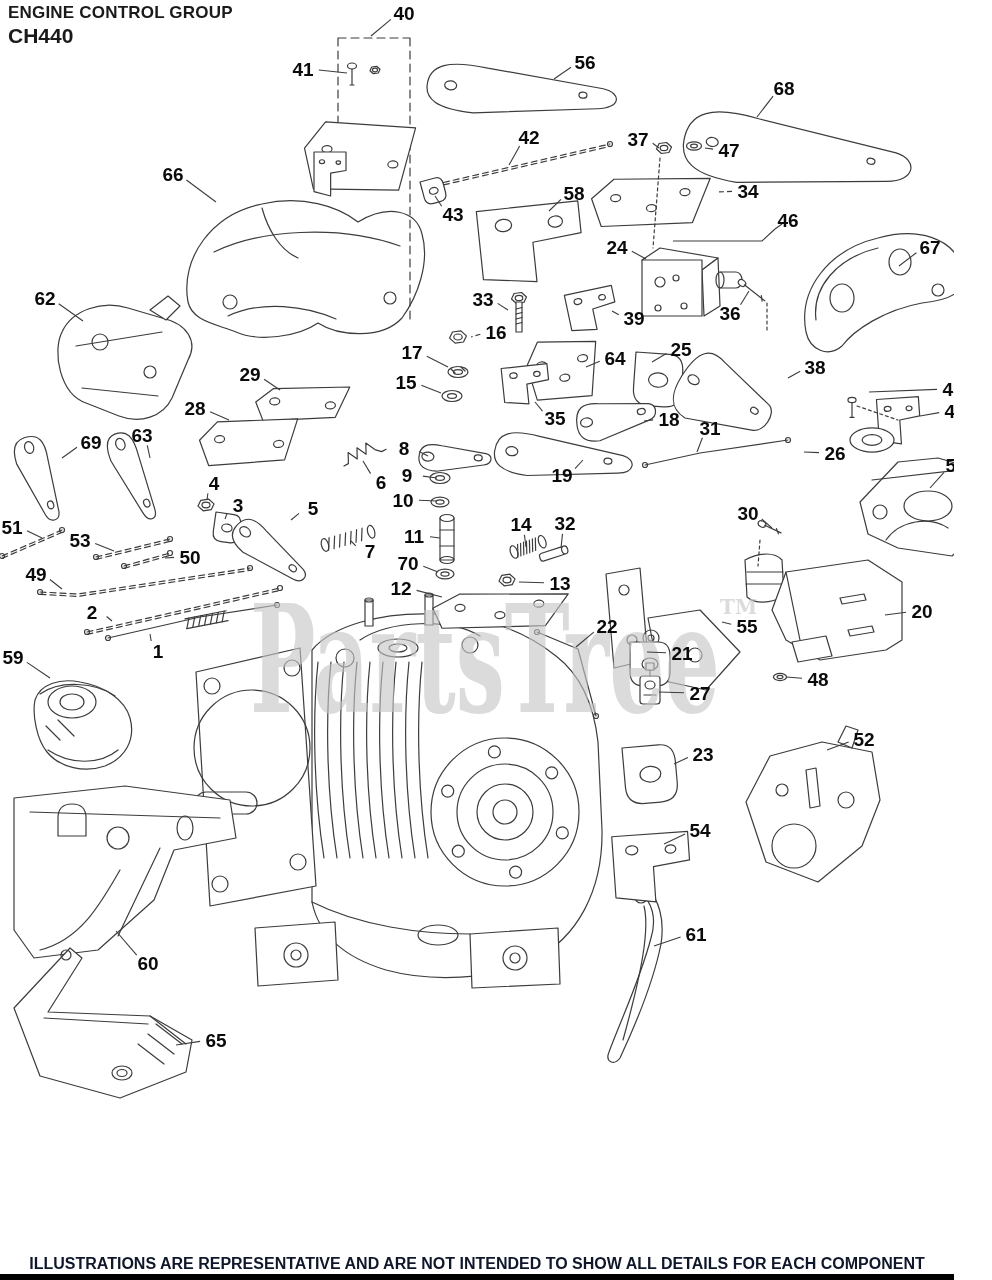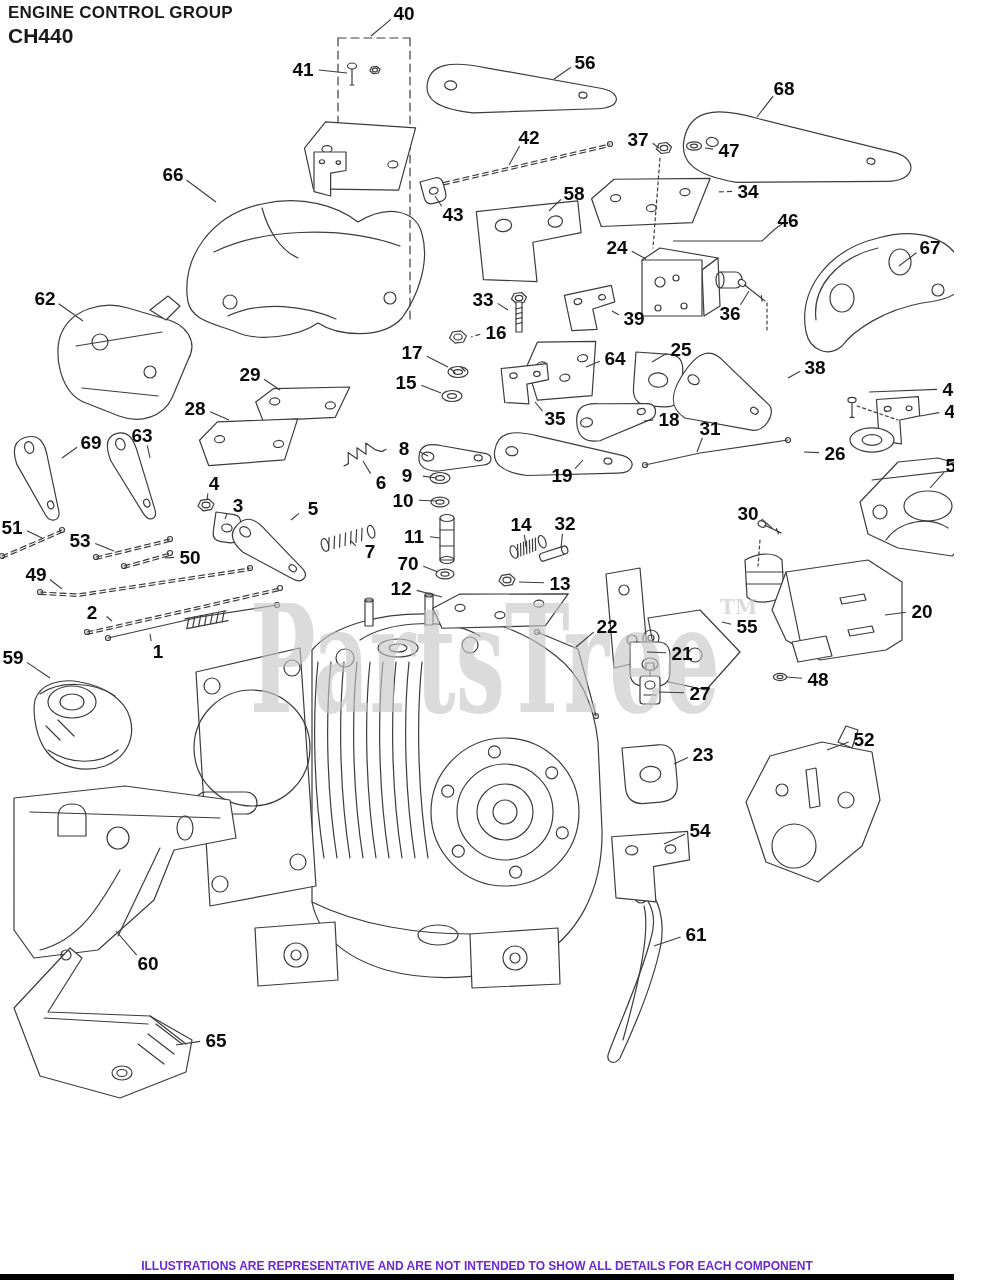--- a/index.html
+++ b/index.html
@@ -9,22 +9,22 @@
   .title{font-size:17px;font-weight:bold;color:#1a1a1a;letter-spacing:.2px;line-height:1.2;}
   .subtitle{font-size:21px;font-weight:bold;color:#1a1a1a;line-height:1.2;}
   svg.diagram{position:absolute;left:0;top:0;z-index:1;}
   #g-parts path,#g-parts ellipse,#g-parts circle,#g-parts rect,#g-parts line,#g-parts polyline{
      stroke:#3c3c3c;stroke-width:1.2;fill:none;stroke-linejoin:round;stroke-linecap:round;}
   #g-parts .f{fill:#ffffff;}
   #g-callouts text{font-family:"Liberation Sans",sans-serif;font-size:19px;font-weight:600;
      fill:#0a0a0a;cursor:pointer;}
   #g-callouts line,#g-callouts polyline{stroke:#3c3c3c;stroke-width:1.1;fill:none;}
   .wm{font-family:"DejaVu Serif","Liberation Serif",serif;font-weight:bold;fill:#c6c6c6;opacity:.62;}
-  .footer-text{position:absolute;left:0;right:0;bottom:7px;text-align:center;font-size:12px;
-     font-weight:bold;color:#6d28d9;z-index:5;white-space:nowrap;}
+  .footer-text{position:absolute;left:0;right:0;bottom:7px;text-align:center;font-size:16px;
+     font-weight:bold;color:#0f172a;z-index:5;white-space:nowrap;}
   .bottom-bar{position:absolute;left:0;right:0;bottom:0;height:6px;background:#000;z-index:6;}
 </style>
 </head>
 <body>
 
 <div class="page">
   <div class="titleblock">
     <div class="title">ENGINE CONTROL GROUP</div>
     <div class="subtitle">CH440</div>
   </div>

